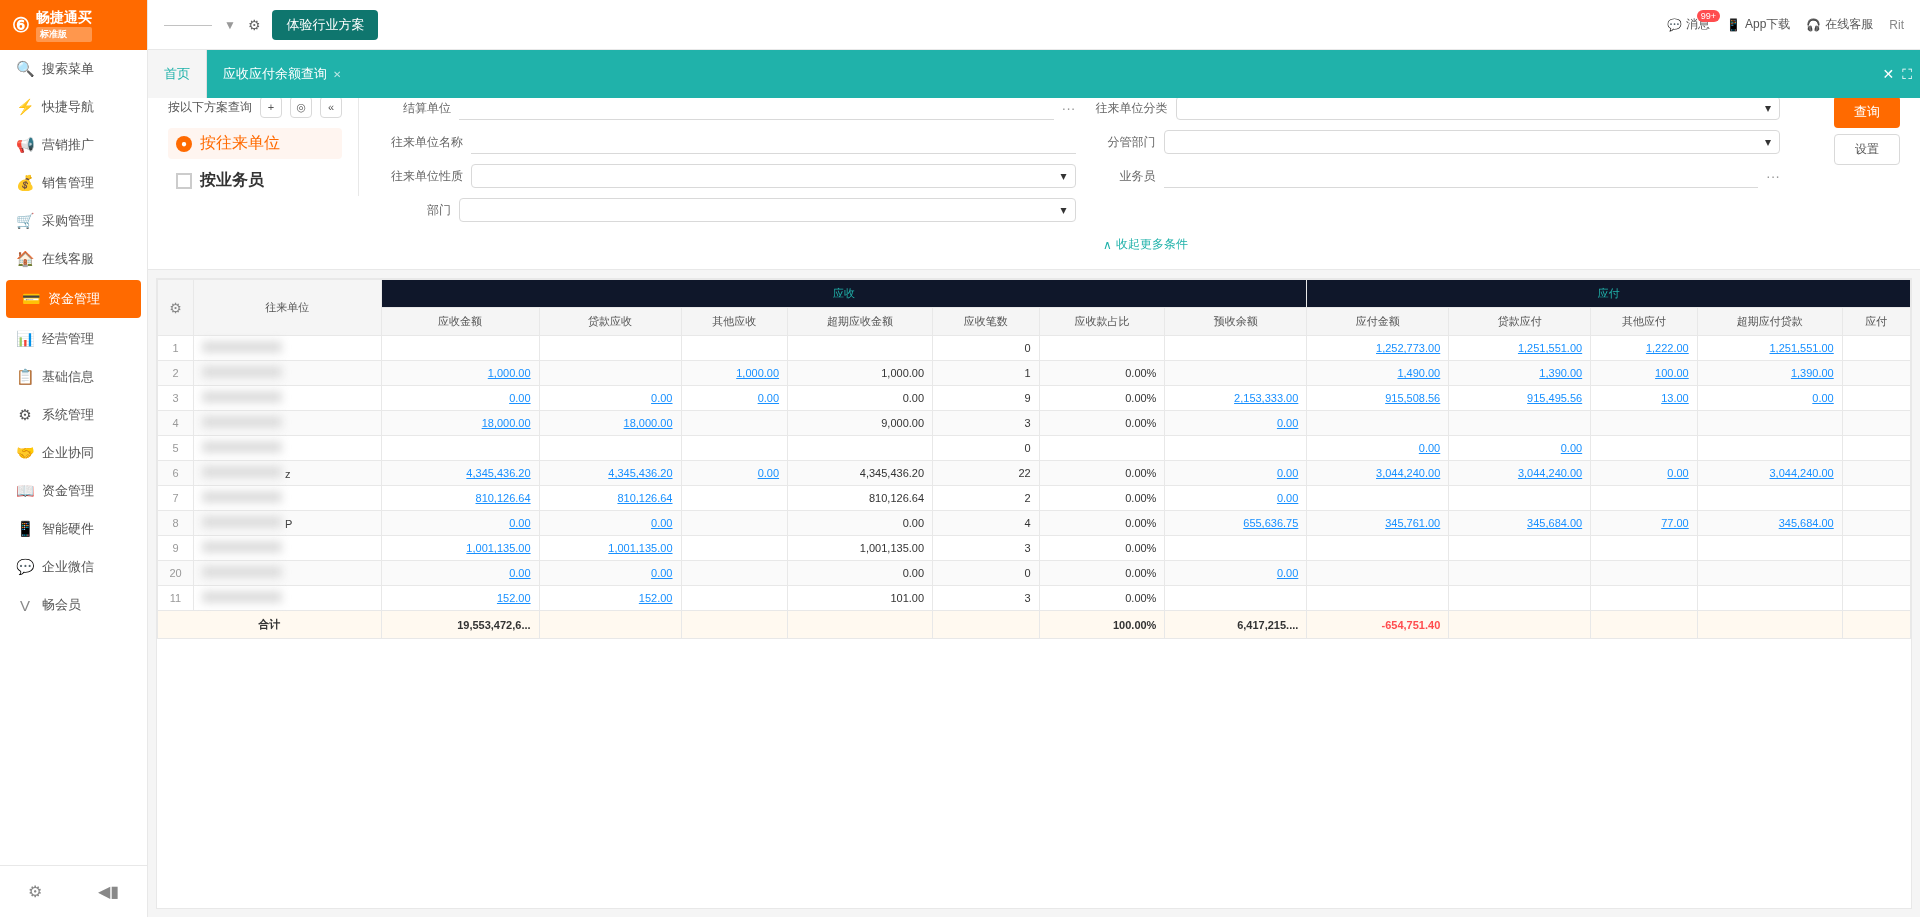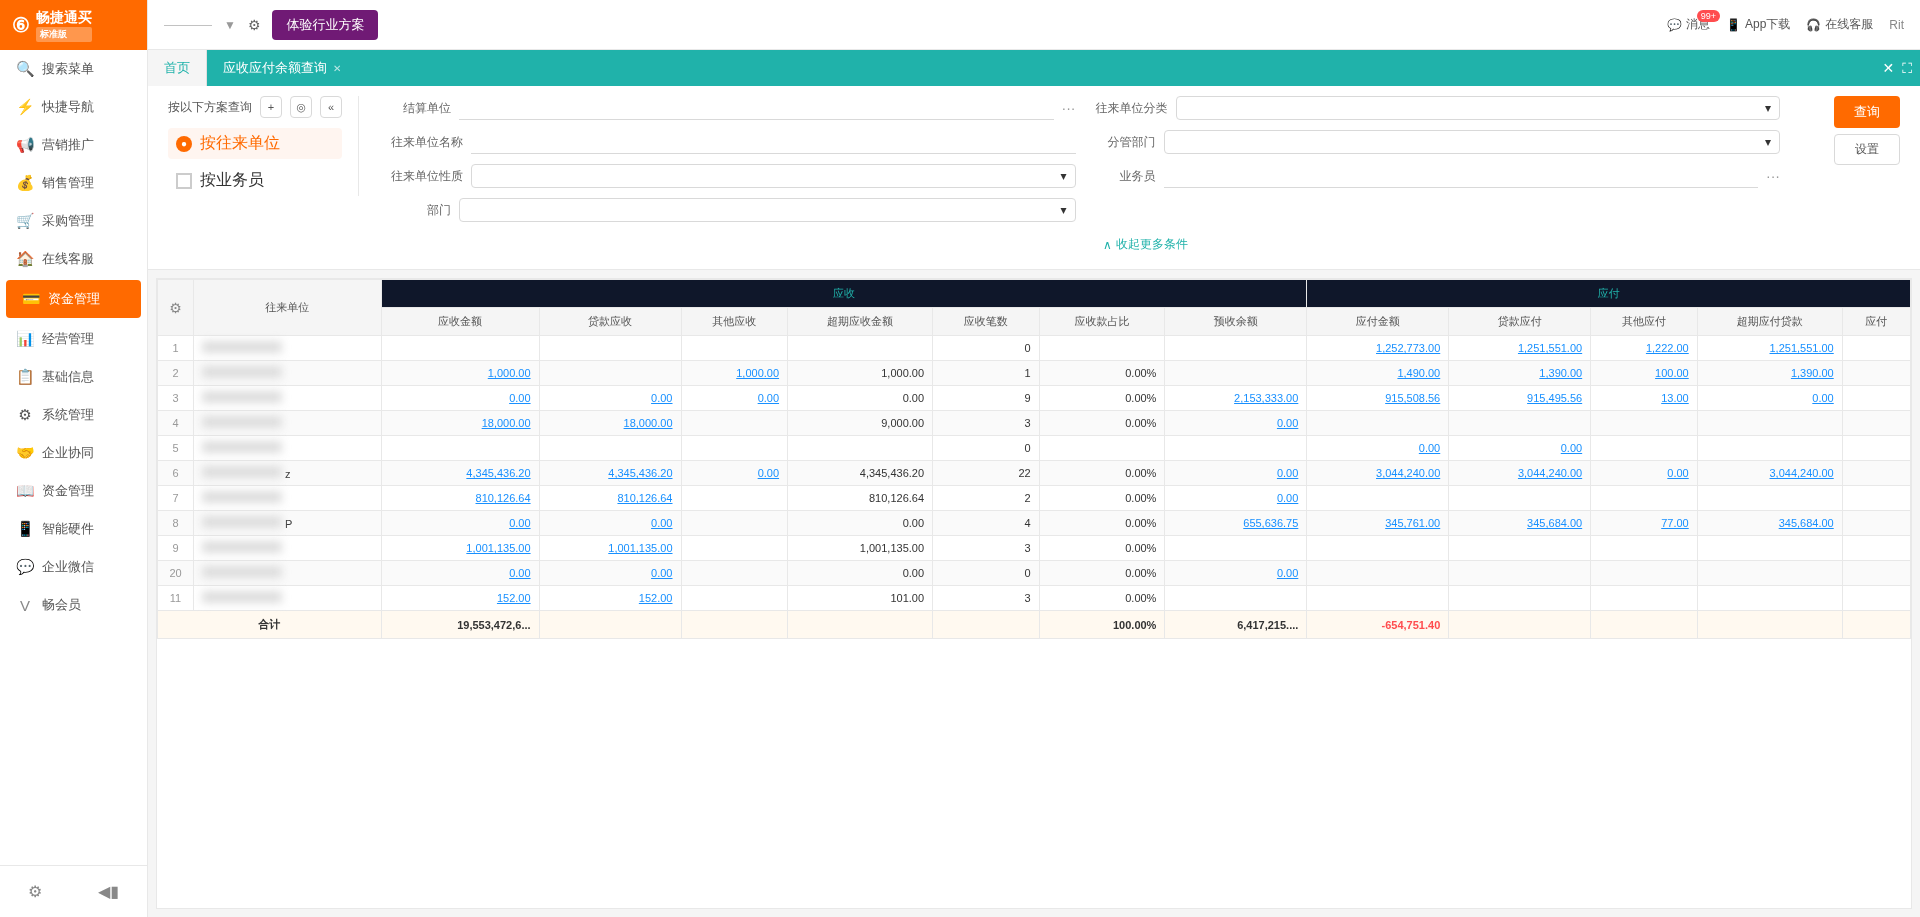--- a/index.html
+++ b/index.html
@@ -33,32 +33,32 @@
     
     .header {
       position: fixed; left: 148px; top: 0; right: 0; height: 50px;
       background: #fff; border-bottom: 1px solid #e8e8e8; display: flex; align-items: center;
       padding: 0 16px; gap: 12px; z-index: 99;
     }
     .header-breadcrumb { color: #999; font-size: 12px; }
     .header-chevron { color: #999; cursor: pointer; }
     .header-gear { color: #666; cursor: pointer; font-size: 14px; }
     .header-promo-btn {
-      background: #701a75; color: #fff; border: none; border-radius: 4px;
+      background: #0f766e; color: #fff; border: none; border-radius: 4px;
       padding: 6px 14px; font-size: 13px; cursor: pointer; font-family: inherit;
     }
     .header-spacer { flex: 1; }
     .header-actions { display: flex; align-items: center; gap: 16px; color: #555; font-size: 12px; }
     .header-msg { display: flex; align-items: center; gap: 4px; cursor: pointer; position: relative; }
     .badge { background: #ff4d4f; color: #fff; font-size: 9px; border-radius: 8px; padding: 1px 4px; position: absolute; top: -6px; right: -10px; }
     .header-user { color: #888; font-size: 12px; }
 
     
     .tab-bar {
-      position: fixed; left: 148px; top: 50px; right: 0; height: 36px;
+      position: fixed; left: 148px; top: 50px; right: 0; height: 48px;
       background: #20b2aa; display: flex; align-items: stretch; z-index: 98;
     }
     .tab-item {
       display: flex; align-items: center; padding: 0 16px; cursor: pointer; font-size: 13px; gap: 6px;
     }
     .tab-item.inactive { color: #20b2aa; background: #f5f5f5; border-right: 1px solid #e0e0e0; }
     .tab-item.active { color: #fff; background: #20b2aa; }
     .tab-close { font-size: 10px; cursor: pointer; opacity: 0.7; }
     .tab-bar-actions { margin-left: auto; display: flex; align-items: center; padding: 0 8px; gap: 8px; color: #fff; font-size: 14px; }
 
@@ -270,21 +270,21 @@
           <div class="filter-icon-btn">«</div>
         </div>
         <div class="filter-option" style="margin-bottom:6px; padding: 5px 8px; background: #fff5f0; border-radius: 4px;">
           <div style="width:16px; height:16px; background:#ff6a00; border-radius:50%; display:flex; align-items:center; justify-content:center;">
             <span style="color:#fff; font-size:10px;">●</span>
           </div>
           <span class="filter-option-text active" style="color:#ff6a00; margin-left:4px;">按往来单位</span>
         </div>
         <div class="filter-option" style="padding: 5px 8px;">
           <div style="width:16px; height:16px; border:2px solid #ccc; border-radius:50;"></div>
-          <span class="filter-option-text" style="margin-left:4px;">按业务员</span>
+          <span class="filter-option-text" style="margin-left:4px;font-weight:bold;">按业务员</span>
         </div>
       </div>
 
       <div style="flex:1;">
         <div style="display: grid; grid-template-columns: 1fr 1fr; gap: 10px 20px; margin-bottom: 8px; position:relative; padding-right:120px;">
 
           <div class="filter-row">
             <span class="filter-field-label">结算单位</span>
             <input class="filter-input" style="">
             <span class="filter-dots">···</span>

